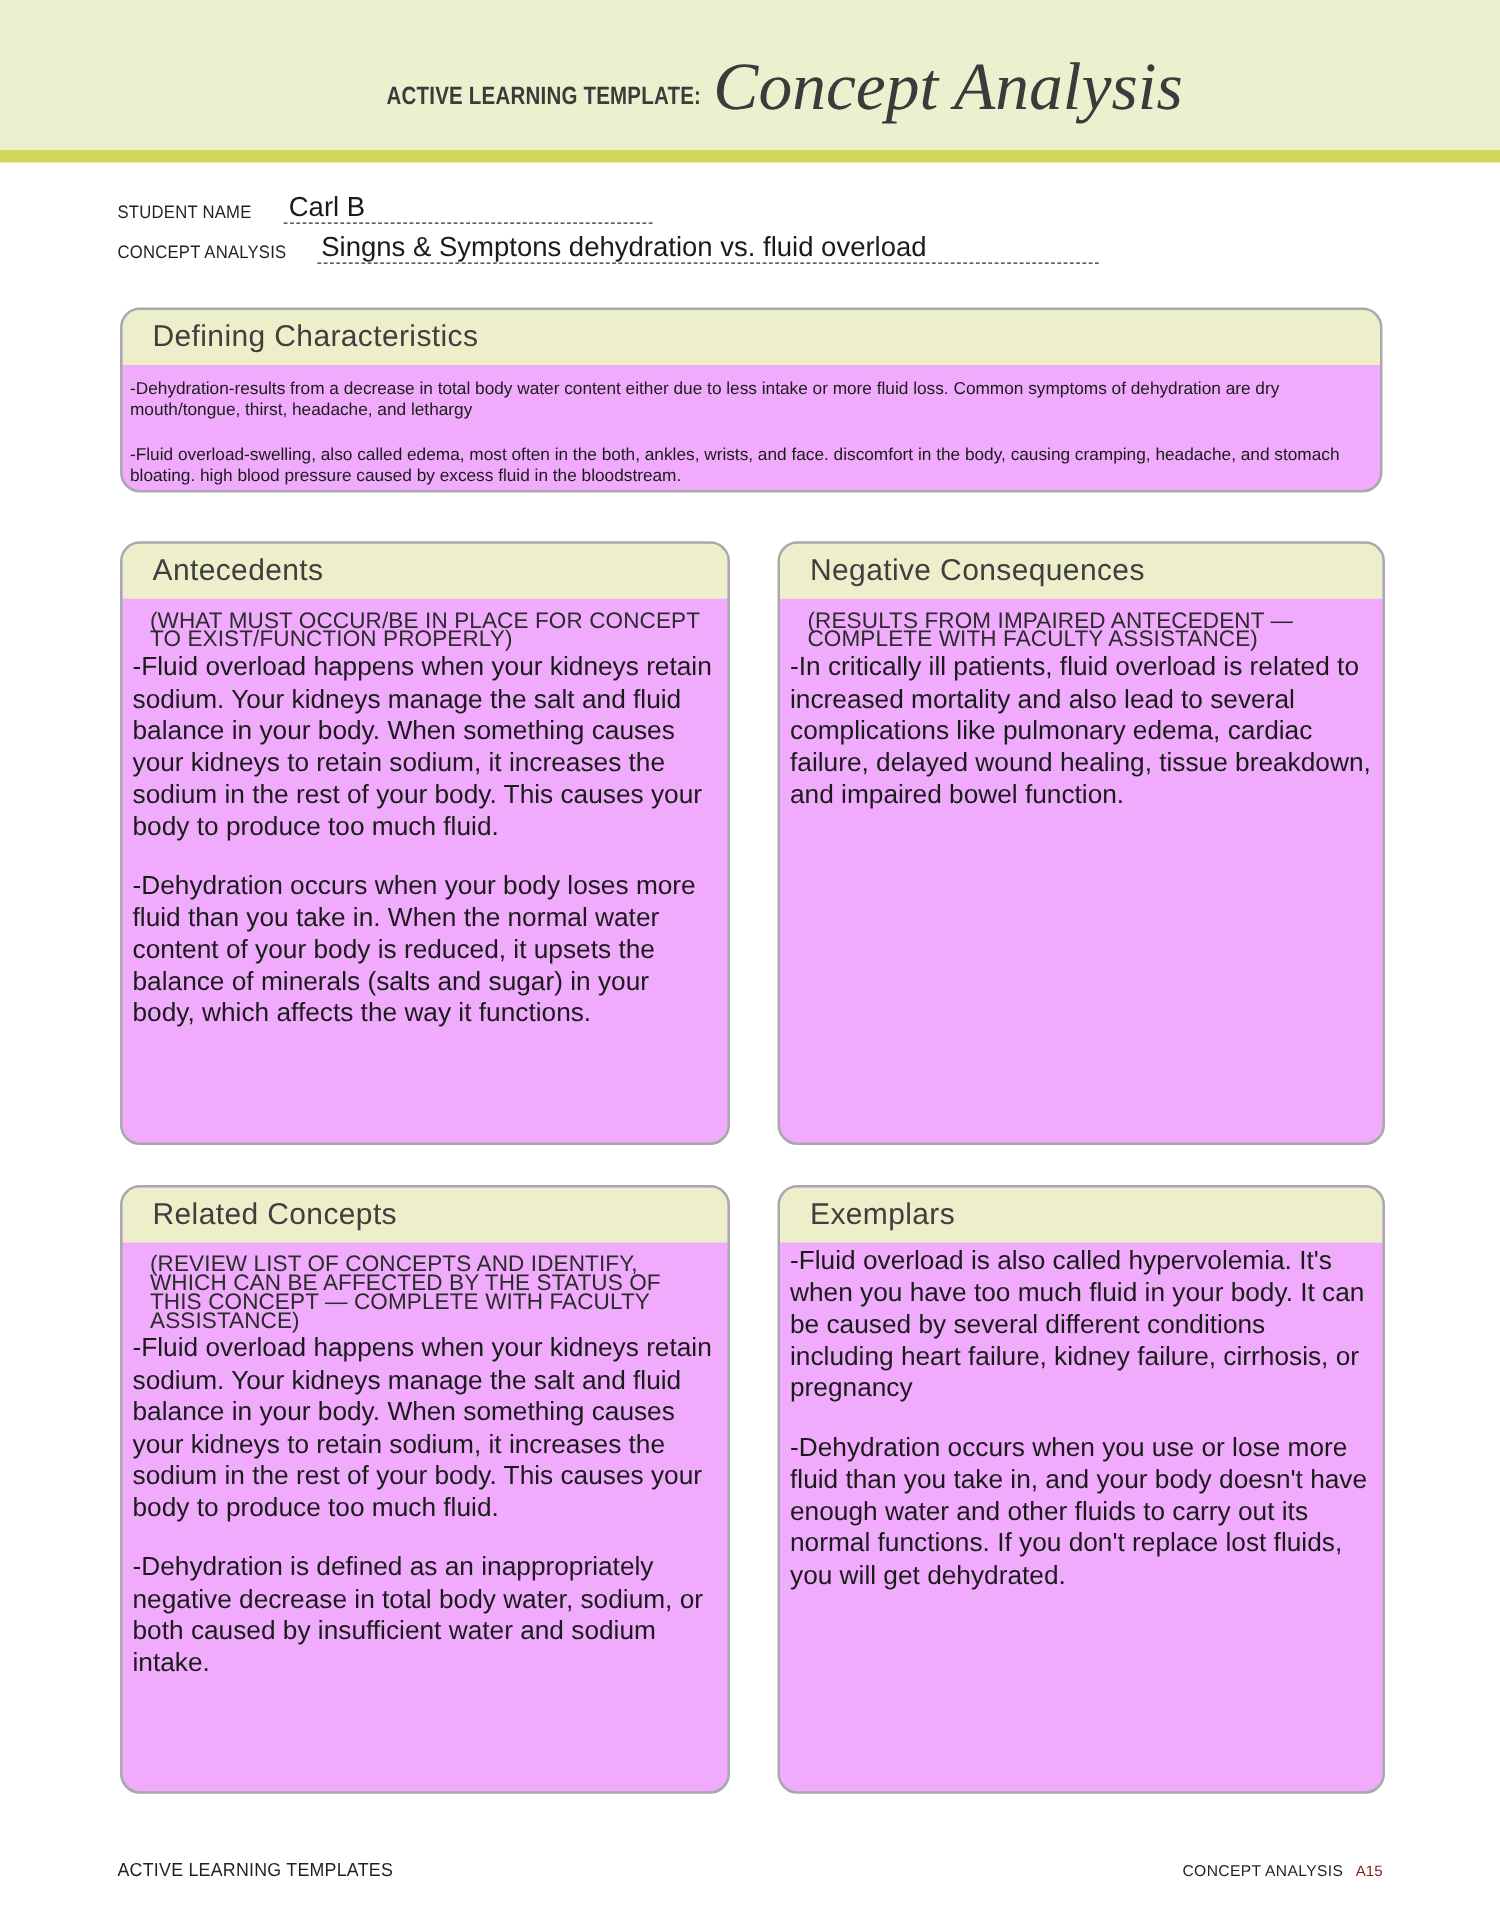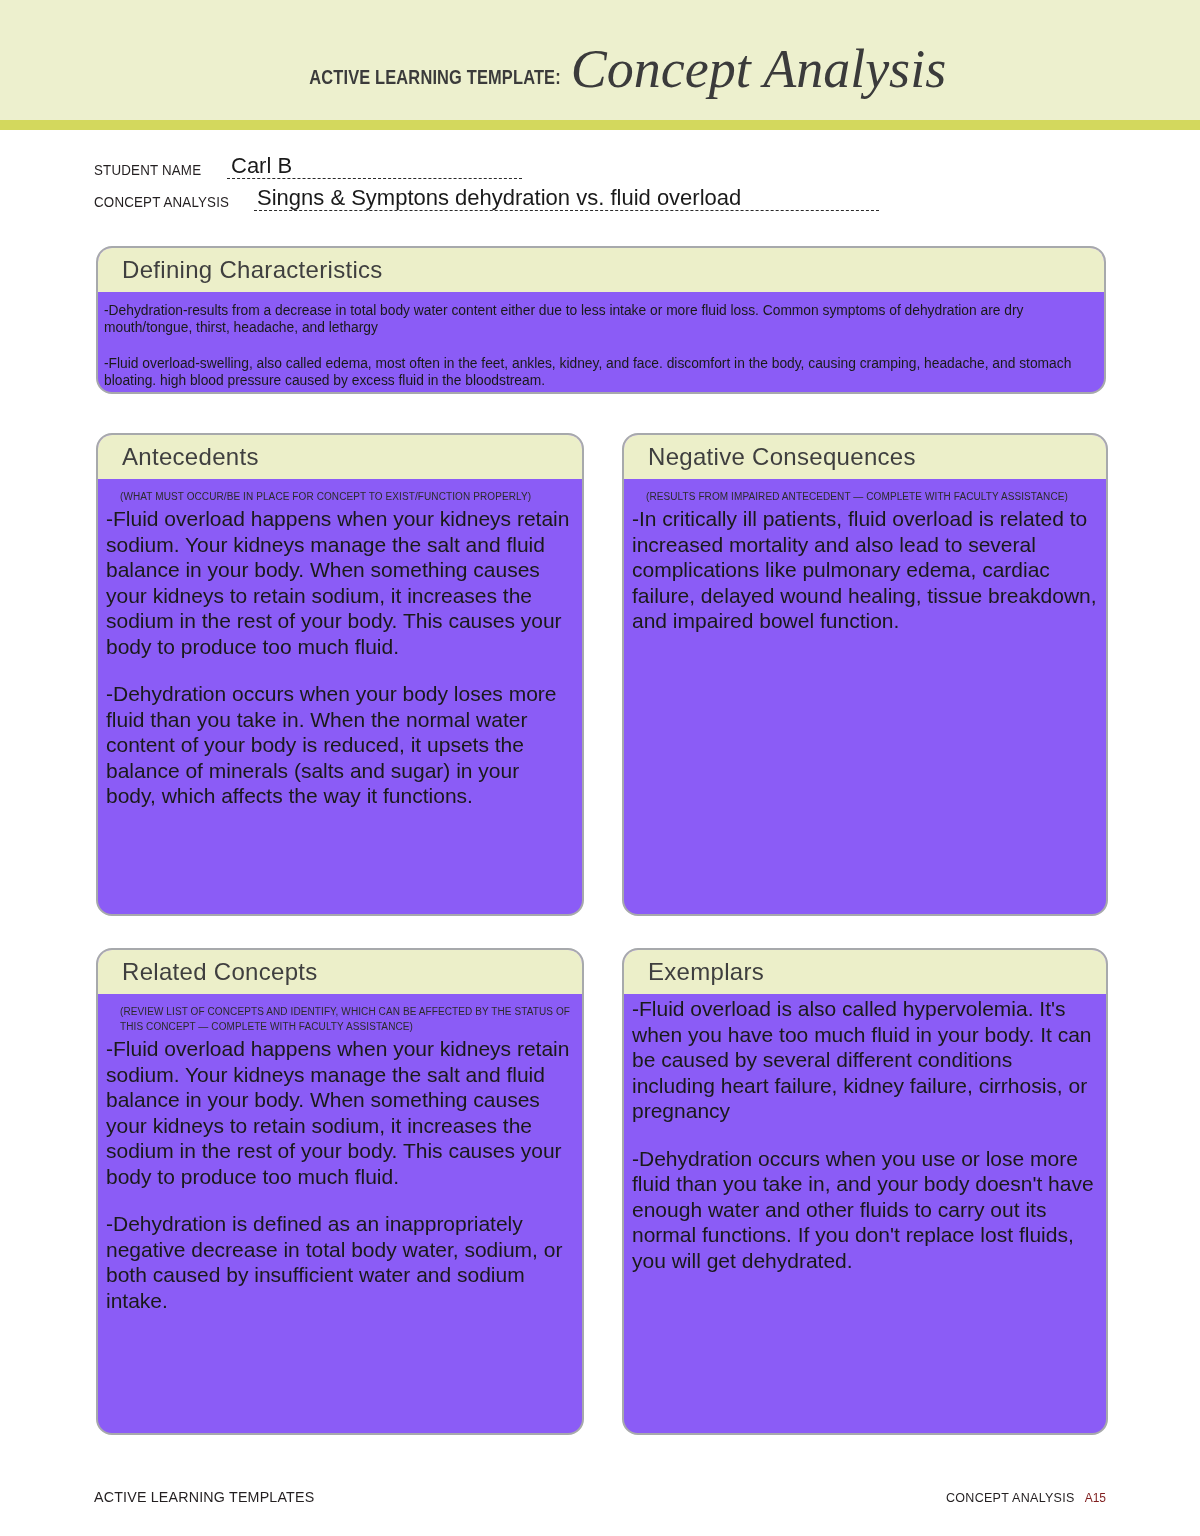--- a/index.html
+++ b/index.html
@@ -102,21 +102,21 @@
   #student-line { left: 133px; width: 295px; }
   #student-value { left: 137px; }
   #concept-line { left: 160px; width: 625px; }
   #concept-value { left: 163px; }
 
   
   .box {
     position: absolute;
     border: 2px solid #a7a9ac;
     border-radius: 16px;
-    background: #8b5cf6;
+    background: #f0abfc;
     box-sizing: border-box;
     overflow: hidden;
   }
   .box-head {
     background: #ecefc9;
     height: 44px;
     display: flex;
     align-items: center;
     padding-left: 24px;
     box-sizing: border-box;
@@ -125,21 +125,21 @@
     font-size: 24px;
     color: #3f3f3f;
     letter-spacing: 0.3px;
     white-space: nowrap;
   }
   .box-body {
     padding: 6px 8px 6px 8px;
     box-sizing: border-box;
   }
   .hint {
-    font-size: 10px;
+    font-size: 18px;
     line-height: 15px;
     color: #2b2b2b;
     letter-spacing: 0.1px;
     margin: 4px 0 2px 14px;
     text-transform: uppercase;
   }
   .body-text {
     font-size: 21px;
     line-height: 25.5px;
     color: #1a1a1a;
@@ -225,21 +225,21 @@
   </div>
 
 </div>
 
 <div class="box" id="box-defining">
   <div class="box-head">
     <span class="box-head-title">Defining Characteristics</span>
   </div>
   <div class="box-body">
     <p class="dc-text">-Dehydration-results from a decrease in total body water content either due to less intake or more fluid loss. Common symptoms of dehydration are dry mouth/tongue, thirst, headache, and lethargy</p>
-    <p class="dc-text second">-Fluid overload-swelling, also called edema, most often in the feet, ankles, kidney, and face. discomfort in the body, causing cramping, headache, and stomach bloating. high blood pressure caused by excess fluid in the bloodstream.</p>
+    <p class="dc-text second">-Fluid overload-swelling, also called edema, most often in the both, ankles, wrists, and face. discomfort in the body, causing cramping, headache, and stomach bloating. high blood pressure caused by excess fluid in the bloodstream.</p>
   </div>
 </div>
 
 <div class="box" id="box-antecedents">
   <div class="box-head">
     <span class="box-head-title">Antecedents</span>
   </div>
   <div class="box-body">
     <div class="hint">(WHAT MUST OCCUR/BE IN PLACE FOR CONCEPT TO EXIST/FUNCTION PROPERLY)</div>
     <p class="body-text">-Fluid overload happens when your kidneys retain sodium. Your kidneys manage the salt and fluid balance in your body. When something causes your kidneys to retain sodium, it increases the sodium in the rest of your body. This causes your body to produce too much fluid.</p>

